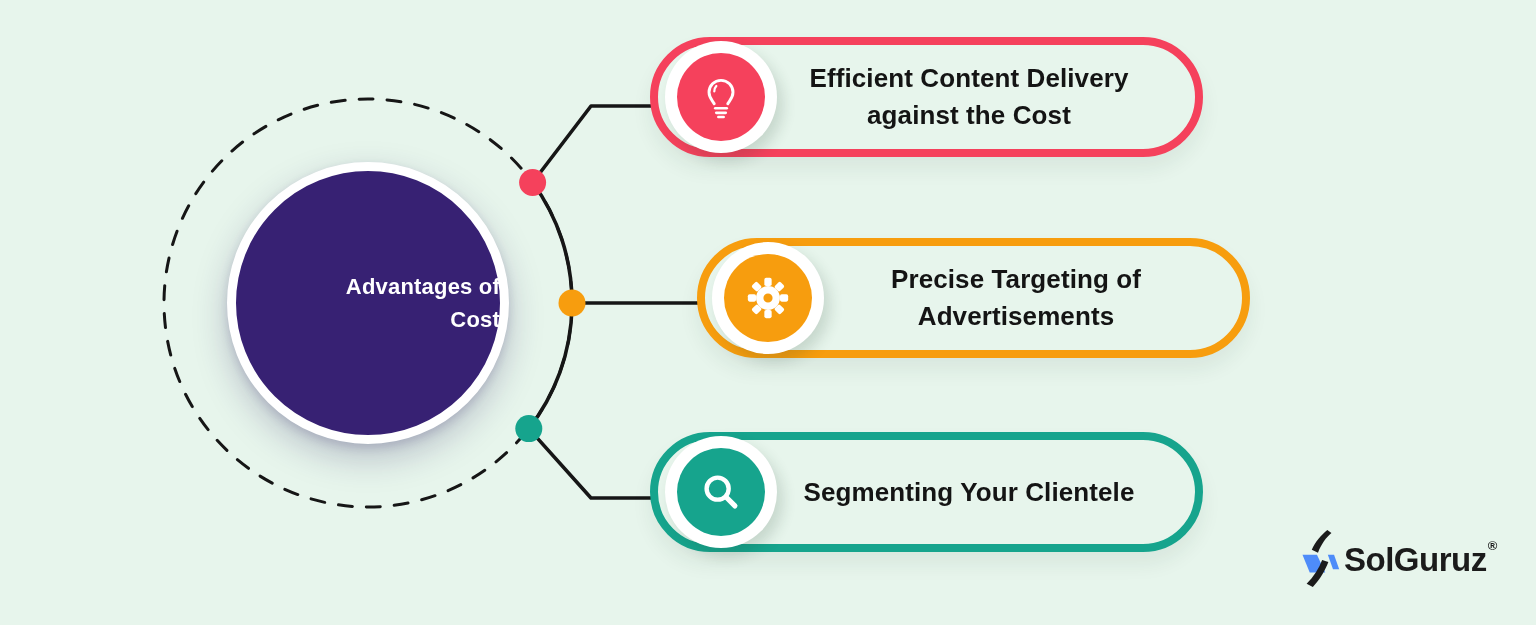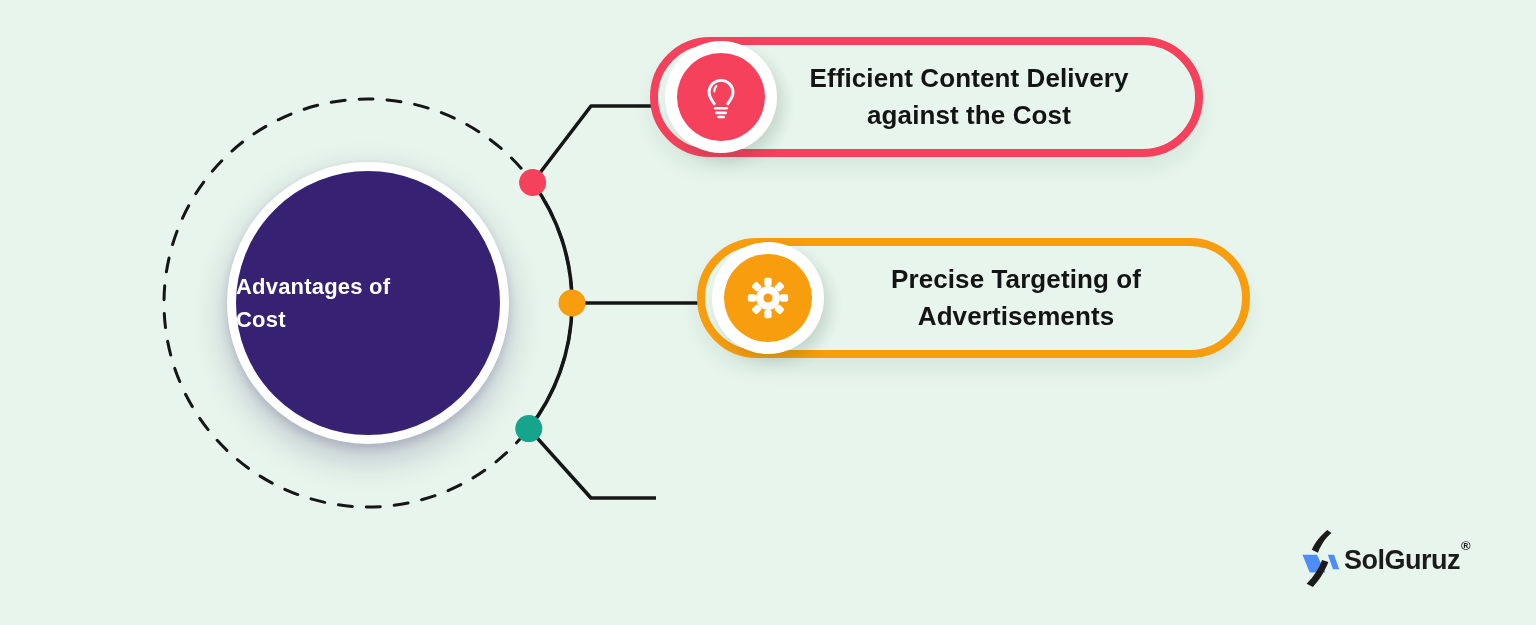--- a/index.html
+++ b/index.html
@@ -16,21 +16,21 @@
     pointer-events:none;
   }
 
   
   .center-wrap {
     position:absolute; left:227px; top:162px; width:282px; height:282px;
     border-radius:50%;
     background:var(--c,#372173);
     border:9px solid #ffffff;
     box-shadow:0 14px 34px rgba(43,30,96,.25), 0 4px 10px rgba(43,30,96,.15);
-    display:flex; flex-direction:column; align-items:flex-start; justify-content:center;
+    display:flex; flex-direction:column; align-items:flex-end; justify-content:center;
   }
   .center-wrap .ln {
     color:#ffffff; font-size:22px; font-weight:800; line-height:33px;
     letter-spacing:.2px; text-align:center;
   }
 
   
   .card {
     position:absolute; width:553px; height:120px;
     border:8px solid var(--c,#999);
@@ -63,21 +63,21 @@
   }
   .card-text div:empty { display:none; }
 
   
   .brand {
     position:absolute; left:1296px; top:529px; height:62px;
     display:flex; align-items:center;
   }
   .brand-mark { width:44px; height:60px; margin-right:4px; }
   .brand-name {
-    font-size:27px; font-weight:800; letter-spacing:-.5px;
+    font-size:33px; font-weight:800; letter-spacing:-.5px;
     color:var(--mark,#1B1B1B);
   }
   .brand-reg {
     font-size:13px; font-weight:700; color:var(--mark,#1B1B1B);
     align-self:flex-start; margin-top:9px; margin-left:1px;
   }
 </style>
 </head>
 <body>
 
@@ -134,20 +134,34 @@
           <circle cx="24" cy="24" r="9" fill="none" stroke="#ffffff" stroke-width="8"></circle>
         </svg>
       </div>
     </div>
     <div class="card-text">
       <div>Precise Targeting of</div>
       <div>Advertisements</div>
     </div>
   </div>
 
+  <div class="card card-3" style="--c: #16A48D;">
+    <div class="badge">
+      <div class="badge-inner">
+        <svg width="46" height="46" viewBox="0 0 48 48" fill="none" stroke="#ffffff" stroke-linecap="round">
+          <circle cx="20.5" cy="20.5" r="11.5" stroke-width="4.6"></circle>
+          <path d="M29.5 29.5 L38.5 38.5" stroke-width="5.4"></path>
+        </svg>
+      </div>
+    </div>
+    <div class="card-text">
+      <div>Segmenting Your Clientele</div>
+
+    </div>
+  </div>
 
   <div class="brand" style="--mark: #1B1B1B;">
     <svg class="brand-mark" viewBox="0 0 42 58">
       <path d="M30 0 C24 5 18 12 15 19 L21 22 C24 14 29 7 34 3 Z" fill="#1B1B1B"></path>
       <path d="M6 24 L20 24 L28 41 L13 41 Z" fill="#4E8CF9"></path>
       <path d="M30.5 24 L36.5 24 L41.5 38 L35.5 38 Z" fill="#4E8CF9"></path>
       <path d="M25 29 C22 37 17 45 10 52 L16 55 C23 48 28 39 31 31 Z" fill="#1B1B1B"></path>
     </svg>
     <span class="brand-name">SolGuruz</span>
     <span class="brand-reg">®</span>

